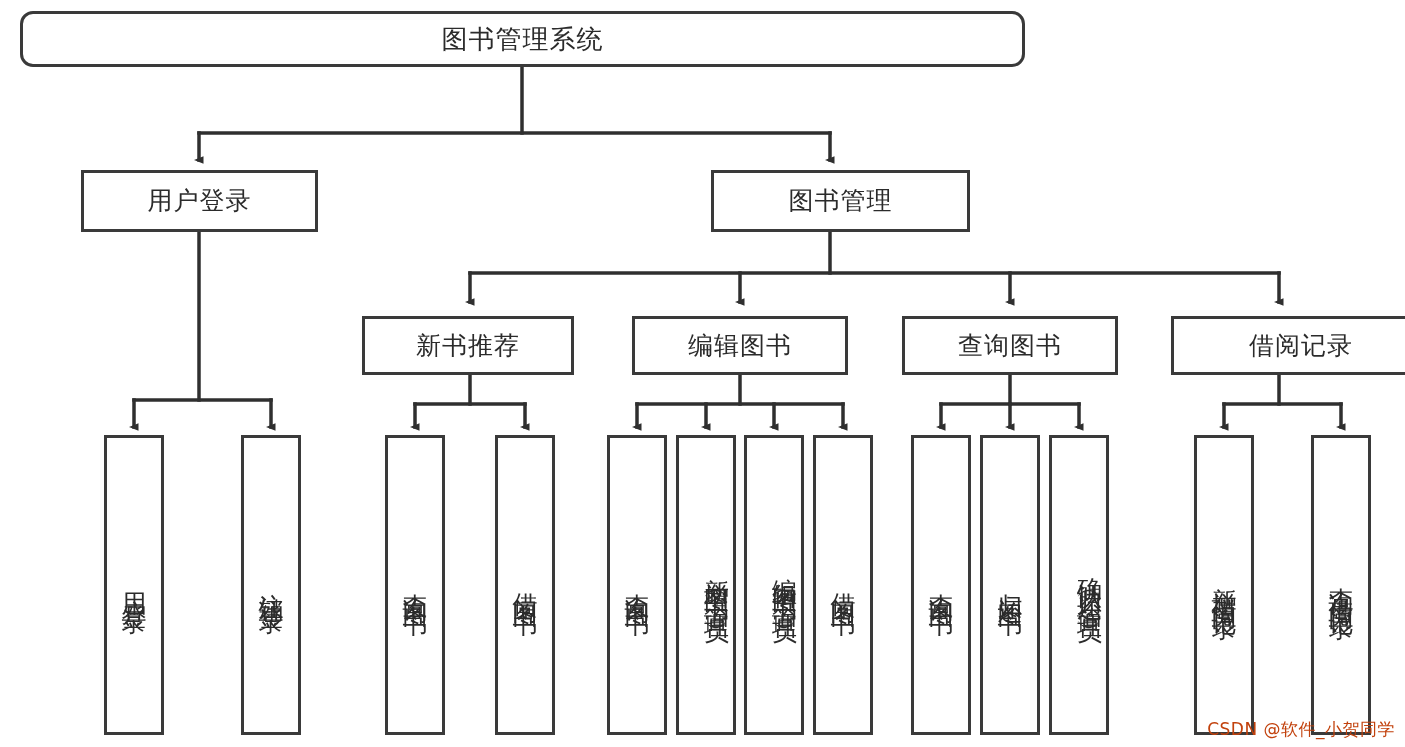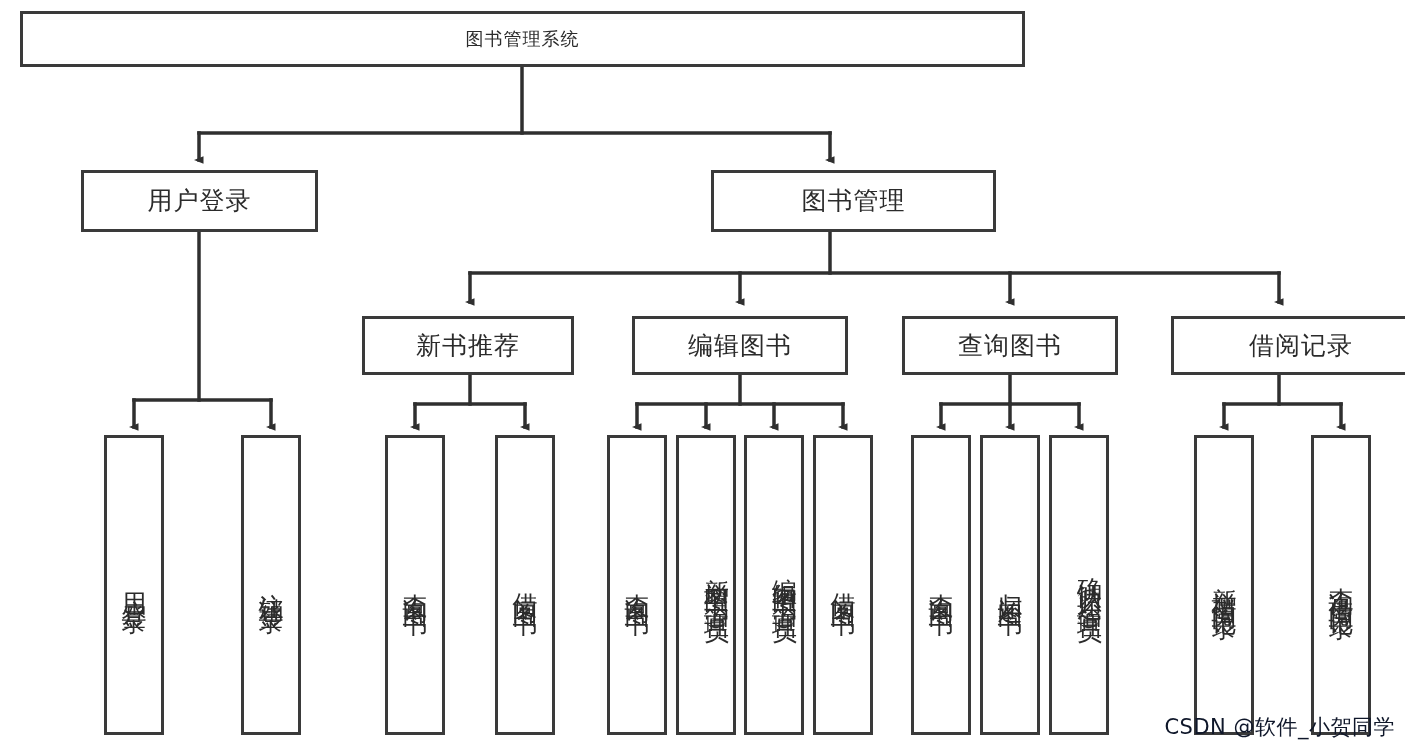--- a/index.html
+++ b/index.html
@@ -35,21 +35,22 @@
     justify-content: center;
     text-align: center;
     z-index: 2;
   }
   .node.h {
     font-size: 25px;
     line-height: 1.1;
     letter-spacing: 1px;
   }
   .node.root {
-    font-size: 18px;
+    font-size: 26px;
+    border-radius: 13px;
   }
   
   .node.v {
     writing-mode: vertical-rl;
     text-orientation: upright;
     font-size: 25px;
     letter-spacing: 6px;
     padding-top: 6px;
     padding-bottom: 6px;
     align-items: center;
@@ -58,22 +59,22 @@
   .node.v.toptext {
     align-items: flex-start;
   }
   .leaf-label {
     display: block;
   }
   #watermark {
     position: absolute;
     right: 10px;
     bottom: 6px;
-    font-size: 21px;
-    color: #0f172a;
+    font-size: 17px;
+    color: #c2410c;
     letter-spacing: 0.5px;
     z-index: 5;
     white-space: nowrap;
   }
 </style>
 </head>
 <body>
 
 <div id="canvas">
 
@@ -129,21 +130,21 @@
   </svg>
 
   <div class="node h root" style="left:20px; top:11px; width:1005px; height:56px;">
     <span>图书管理系统</span>
   </div>
 
   <div class="node h" style="left:81px; top:170px; width:237px; height:62px;">
     <span>用户登录</span>
   </div>
 
-  <div class="node h" style="left:711px; top:170px; width:285px; height:62px;">
+  <div class="node h" style="left:711px; top:170px; width:259px; height:62px;">
     <span>图书管理</span>
   </div>
 
   <div class="node h" style="left:362px; top:316px; width:212px; height:59px;">
     <span>新书推荐</span>
   </div>
 
   <div class="node h" style="left:632px; top:316px; width:216px; height:59px;">
     <span>编辑图书</span>
   </div>

